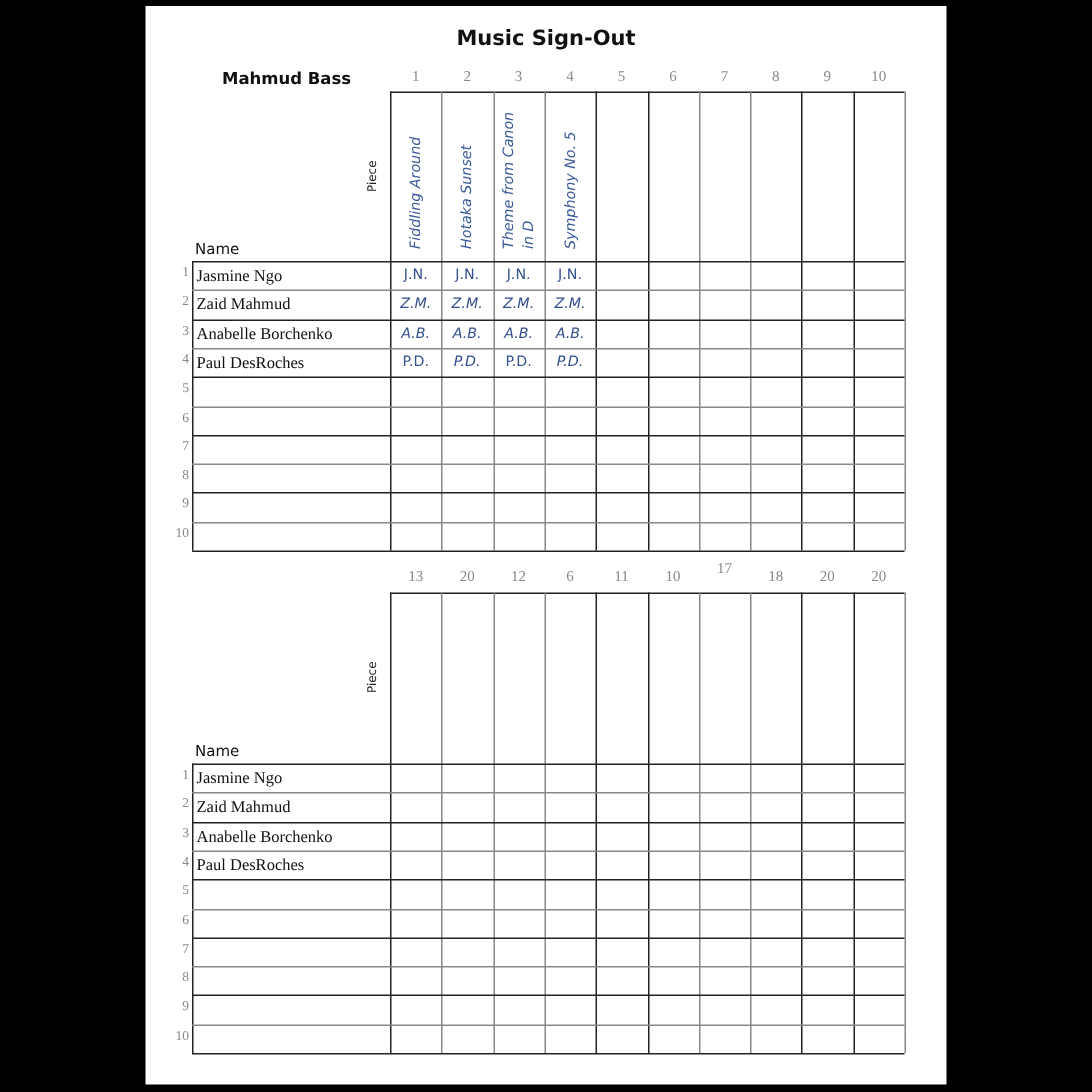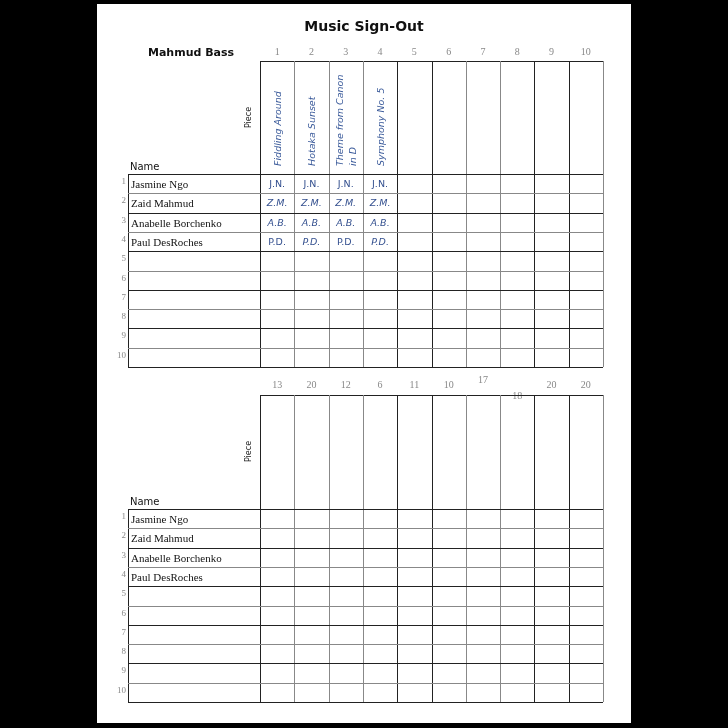--- a/index.html
+++ b/index.html
@@ -113,21 +113,21 @@
       <div class="student" style="left:34px;top:347.70000000000005px;width:126px;height:15.3px"></div>
     </div>
   <div id="section-1" class="section">
       <div class="colnum" style="left:163px;top:375px">13</div>
       <div class="colnum" style="left:197.3px;top:375px">20</div>
       <div class="colnum" style="left:231.6px;top:375px">12</div>
       <div class="colnum" style="left:265.9px;top:375px">6</div>
       <div class="colnum" style="left:300.2px;top:375px">11</div>
       <div class="colnum" style="left:334.5px;top:375px">10</div>
       <div class="colnum" style="left:368.79999999999995px;top:370px">17</div>
-      <div class="colnum" style="left:403.09999999999997px;top:386px">18</div>
+      <div class="colnum" style="left:403.09999999999997px;top:375px">18</div>
       <div class="colnum" style="left:437.4px;top:375px">20</div>
       <div class="colnum" style="left:471.7px;top:375px">20</div>
       <div class="hline" style="left:163px;width:343px;top:391px"></div>
       <div class="piece-label" style="left:131px;top:443px">Piece</div>
       <div class="name-label" style="left:33px;top:492px">Name</div>
       <div class="vline" style="left:31px;top:505px;height:193px"></div>
       <div class="vline" style="left:163px;top:391px;height:307px"></div>
       <div class="vline gray" style="left:197.3px;top:391px;height:307px"></div>
       <div class="vline gray" style="left:231.6px;top:391px;height:307px"></div>
       <div class="vline gray" style="left:265.9px;top:391px;height:307px"></div>

